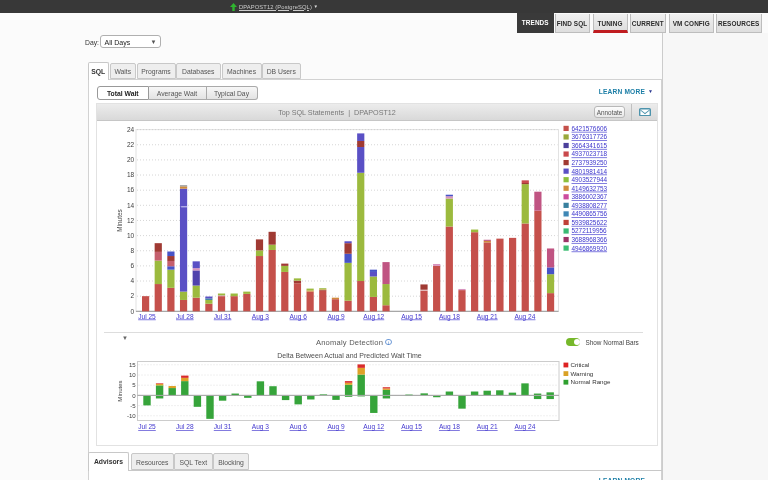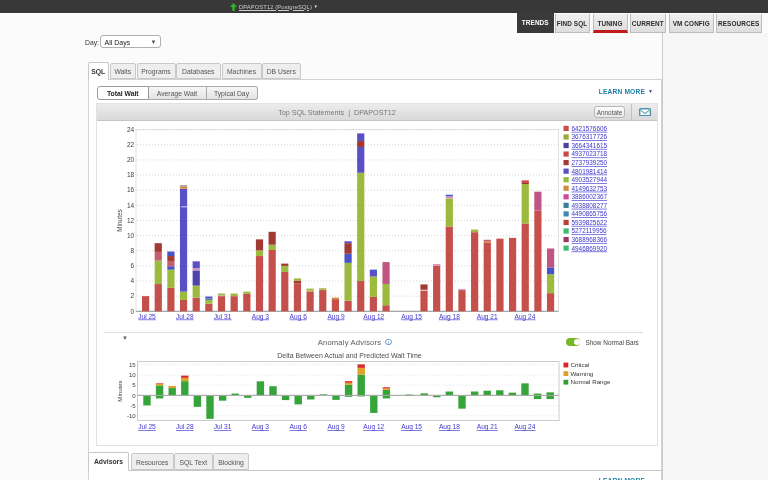--- a/index.html
+++ b/index.html
@@ -55,21 +55,21 @@
 <div class="abs" style="left:630.5px;top:103.5px;width:1px;height:17px;background:#c0c0c0;"></div>
 <div class="abs" style="left:594px;top:106px;width:31px;height:12px;background:linear-gradient(#fdfdfd,#e8e8e8);border:1px solid #b8b8b8;border-radius:3px;font-size:6.4px;color:#555;text-align:center;line-height:11px;">Annotate</div>
 
 <svg class="abs" style="left:639px;top:107.5px;" width="12" height="8.5" viewBox="0 0 12 8.5">
   <rect x="0.7" y="0.7" width="10.6" height="7.1" rx="1" fill="#fff" stroke="#4d93ac" stroke-width="1.4"></rect>
   <path d="M1.4 1.4 L6 5 L10.6 1.4 L10.6 2.6 L6 6.2 L1.4 2.6 Z" fill="#4d93ac"></path>
 </svg>
 
 <div class="abs" style="left:104px;top:331.5px;width:539px;height:1px;background:#ddd;"></div>
 <div class="abs" style="left:122px;top:335px;font-size:6px;color:#666;">▼</div>
-<div class="abs" style="left:249.5px;top:337.5px;width:200px;text-align:center;font-size:7.6px;color:#5a5a5a;letter-spacing:0.2px;">Anomaly Advisors</div>
+<div class="abs" style="left:249.5px;top:337.5px;width:200px;text-align:center;font-size:7.6px;color:#5a5a5a;letter-spacing:0.2px;">Anomaly Detection</div>
 <div class="abs" style="left:385px;top:338.5px;width:6.5px;height:6.5px;border:1px solid #6f9bd8;border-radius:50%;font-size:5px;color:#4a7ec7;text-align:center;line-height:6px;">i</div>
 
 <div class="abs" style="left:566px;top:338px;width:14px;height:7.5px;background:#76b82a;border-radius:4px;"></div>
 <div class="abs" style="left:573.5px;top:338.5px;width:6.5px;height:6.5px;background:#fff;border-radius:50%;"></div>
 <div class="abs" style="left:585.5px;top:338.5px;font-size:6.4px;color:#444;">Show Normal Bars</div>
 <div class="abs" style="left:249.5px;top:352px;width:200px;text-align:center;font-size:7px;color:#4f4f4f;">Delta Between Actual and Predicted Wait Time</div>
 
 <div class="tab" style="left:131px;top:453px;width:42.5px;height:17px;line-height:17px;">Resources</div>
 <div class="tab" style="left:174px;top:453px;width:38.5px;height:17px;line-height:17px;">SQL Text</div>
 <div class="tab" style="left:213px;top:453px;width:36px;height:17px;line-height:17px;">Blocking</div>

